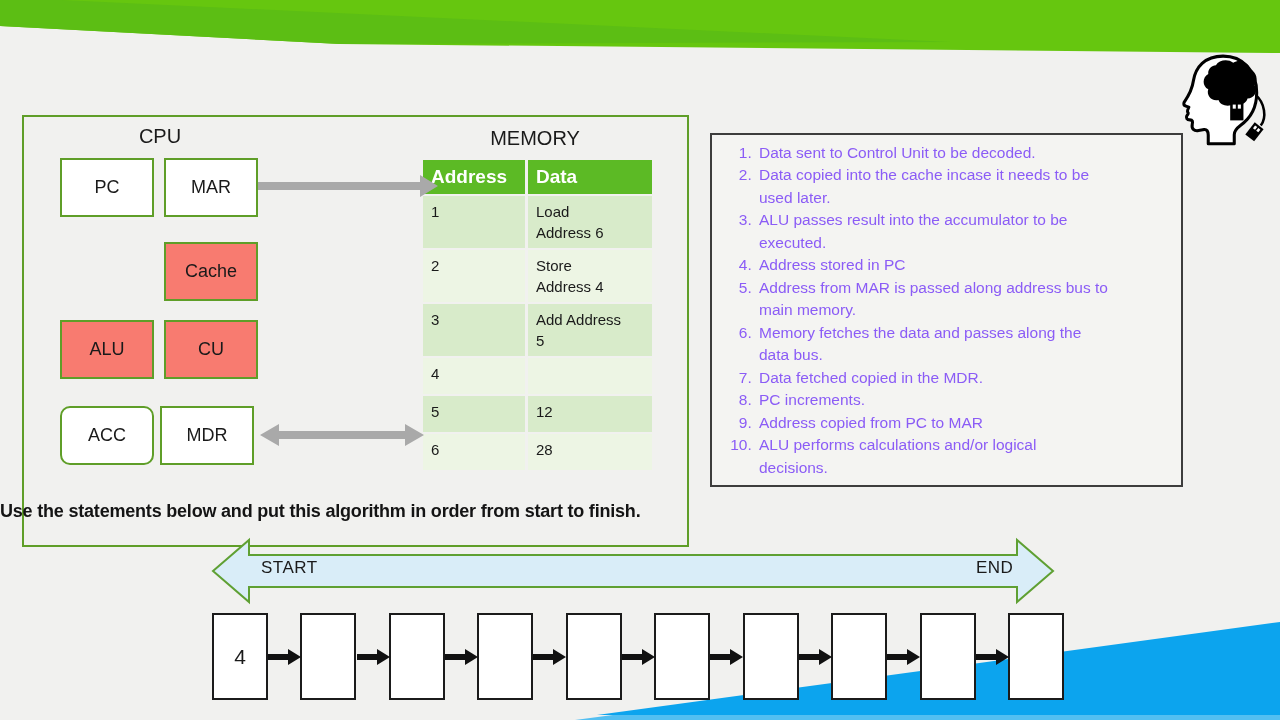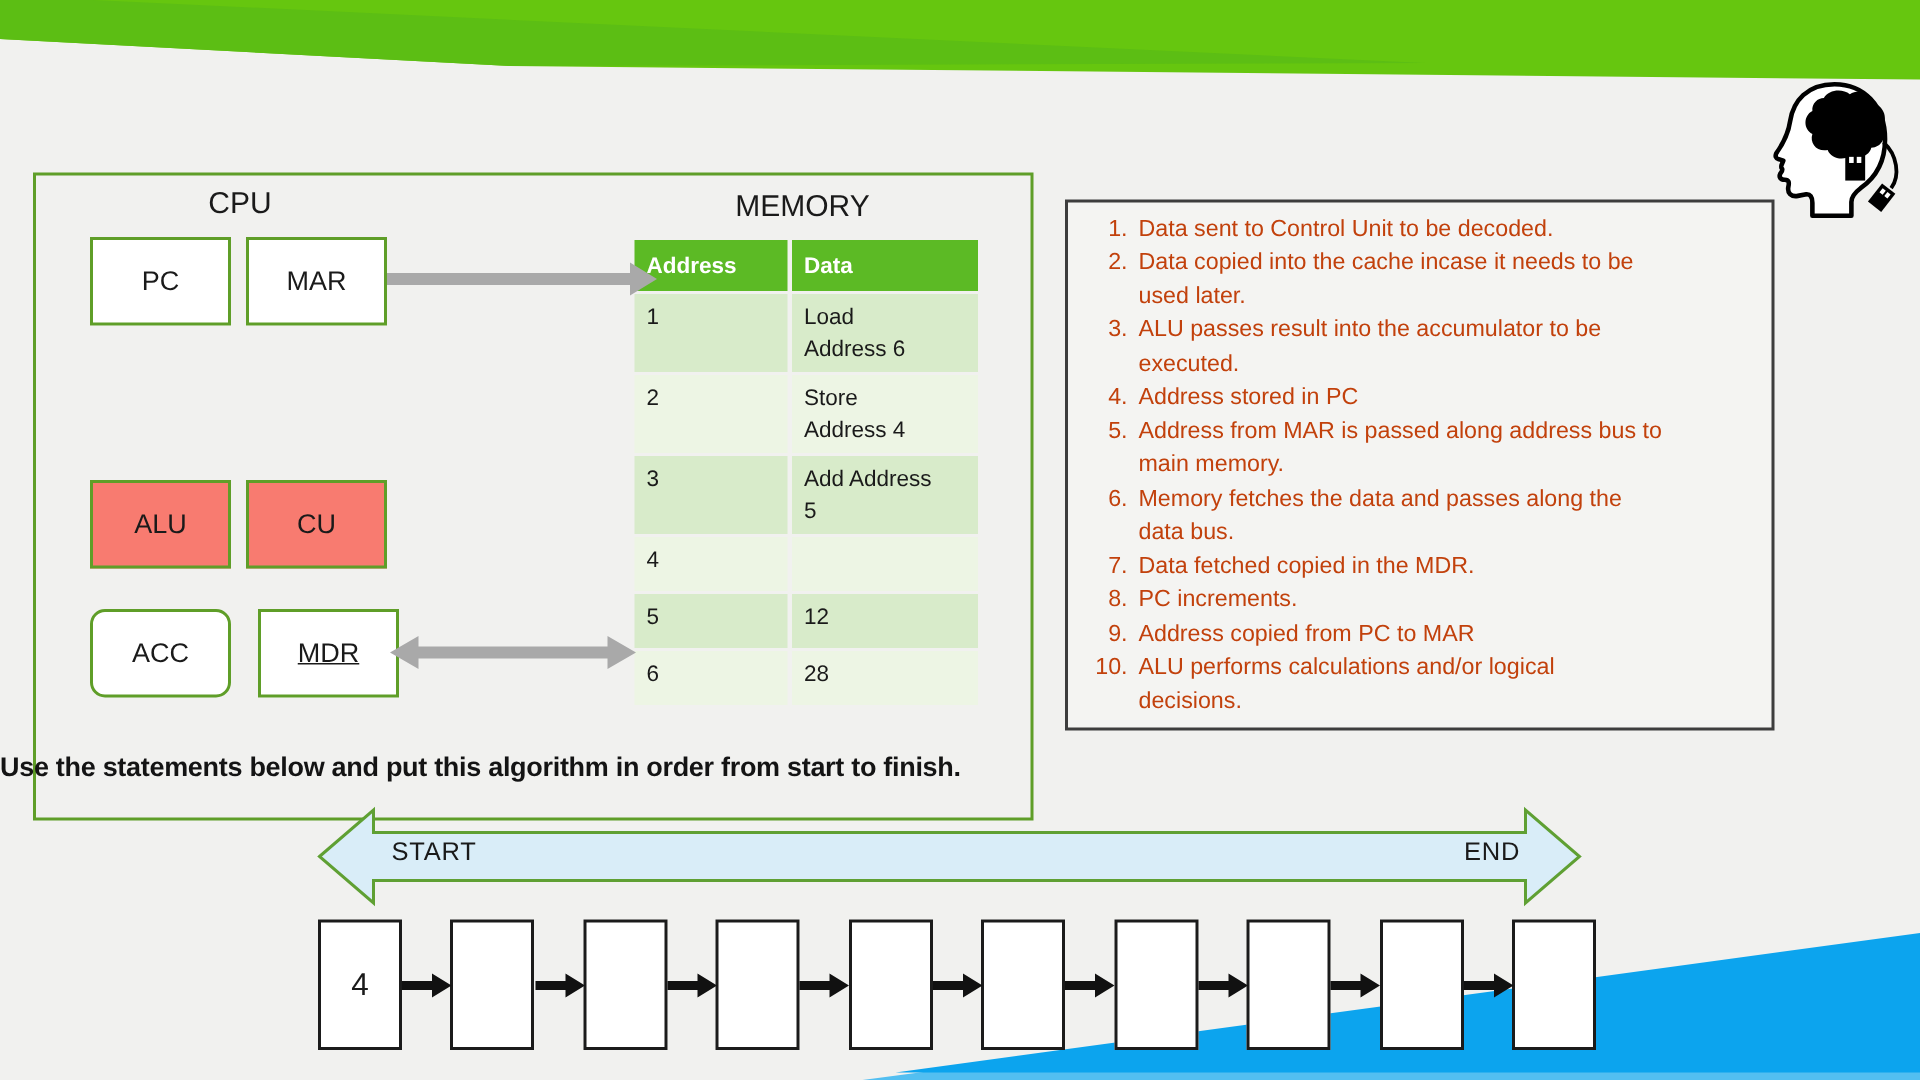--- a/index.html
+++ b/index.html
@@ -18,38 +18,38 @@
              border:2px solid #5F9E28;box-sizing:border-box;}
   .panel-label{position:absolute;font-size:20px;color:#1a1a1a;text-align:center;}
   .cpu-label{left:36px;top:8px;width:200px;}
   .mem-label{left:396px;top:10px;width:230px;}
   .reg{position:absolute;width:94px;height:59px;background:#fff;border:2px solid #5F9E28;
        box-sizing:border-box;display:flex;align-items:center;justify-content:center;
        font-size:18px;color:#1a1a1a;}
   .reg.hot{background:#F87B70;}
   .pos-pc{left:36px;top:41px;}   .pos-mar{left:140px;top:41px;}
   .pos-cache{left:140px;top:125px;} .pos-alu{left:36px;top:203px;}
-  .pos-cu{left:140px;top:203px;} .pos-acc{left:36px;top:289px;border-radius:10px;} .pos-mdr{left:148px;top:289px;text-decoration:underline;}
+  .pos-cu{left:140px;top:203px;} .pos-acc{left:36px;top:289px;border-radius:10px;} .pos-mdr{left:136px;top:289px;}
 
   .mem-table{position:absolute;left:396px;top:41px;border-collapse:separate;border-spacing:3px 2px;}
-  .mem-table th{background:#5CBA25;color:#fff;font-size:15px;font-weight:bold;text-align:left;
+  .mem-table th{background:#5CBA25;color:#fff;font-size:19px;font-weight:bold;text-align:left;
                 padding:6px 8px;height:22px;}
   .mem-table td{font-size:15px;color:#1a1a1a;padding:5px 8px;vertical-align:top;
                 white-space:pre-line;line-height:21px;}
   .mem-table .c-addr{width:86px;}
   .mem-table .c-data{width:108px;}
   .mem-table tr.band-a td{background:#D8EBCA;}
   .mem-table tr.band-b td{background:#EDF5E4;}
   .mem-table tr.tall td{height:42px;}
   .mem-table tr.short td{height:26px;}
 
   .statements{position:absolute;z-index:1;left:710px;top:133px;width:473px;height:354px;
               border:2px solid #3D3D3D;box-sizing:border-box;background:#F4F4F2;
               padding:7px 30px 4px 2px;}
-  .statements ol{margin:0;padding-left:42px;font-size:15.5px;line-height:1.45;color:#c2410c;}
+  .statements ol{margin:0;padding-left:42px;font-size:15.5px;line-height:1.45;color:#8b5cf6;}
   .statements li{padding-left:3px;white-space:pre-line;}
 
   .instruction{position:absolute;z-index:2;top:501px;left:0;width:1280px;text-align:left;
                font-size:18px;font-weight:bold;color:#141414;letter-spacing:-0.2px;}
 
   .timeline-label{position:absolute;z-index:5;font-size:17px;color:#1a1a1a;letter-spacing:0.5px;}
   .lbl-start{left:261px;top:558px;}
   .lbl-end{left:976px;top:558px;}
 
   .seq-box{position:absolute;z-index:2;top:613px;width:56px;height:87px;background:#fff;
@@ -91,20 +91,21 @@
       <rect x="1.2" y="2.2" width="2.6" height="3.4" fill="#ffffff"></rect>
     </g>
   </svg>
 
   <div class="cpu-panel">
     <div class="panel-label cpu-label">CPU</div>
     <div class="panel-label mem-label">MEMORY</div>
 
     <div class="reg pos-pc">PC</div>
     <div class="reg pos-mar">MAR</div>
+    <div class="reg hot pos-cache">Cache</div>
     <div class="reg hot pos-alu">ALU</div>
     <div class="reg hot pos-cu">CU</div>
     <div class="reg pos-acc">ACC</div>
     <div class="reg pos-mdr">MDR</div>
 
     <table class="mem-table">
       <thead>
         <tr>
           <th class="c-addr">Address</th>
           <th class="c-data">Data</th>

